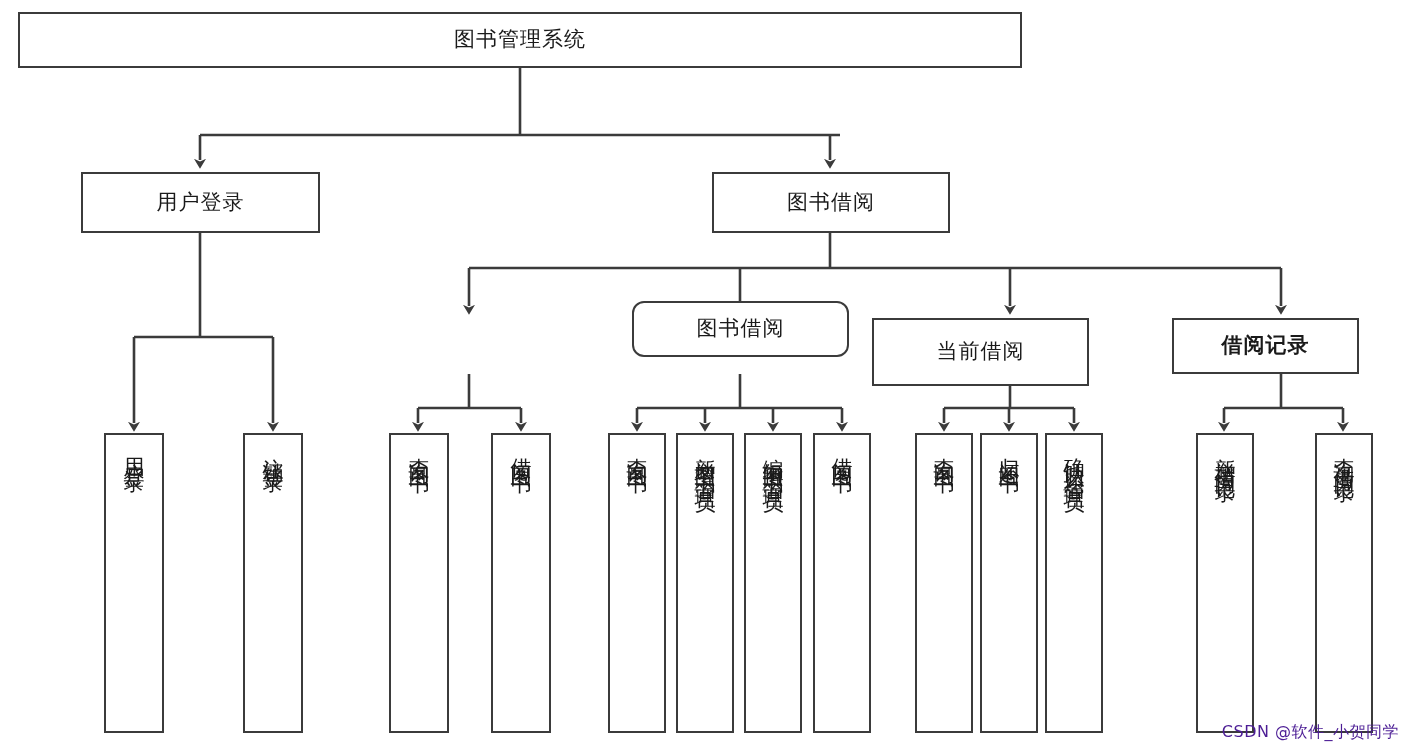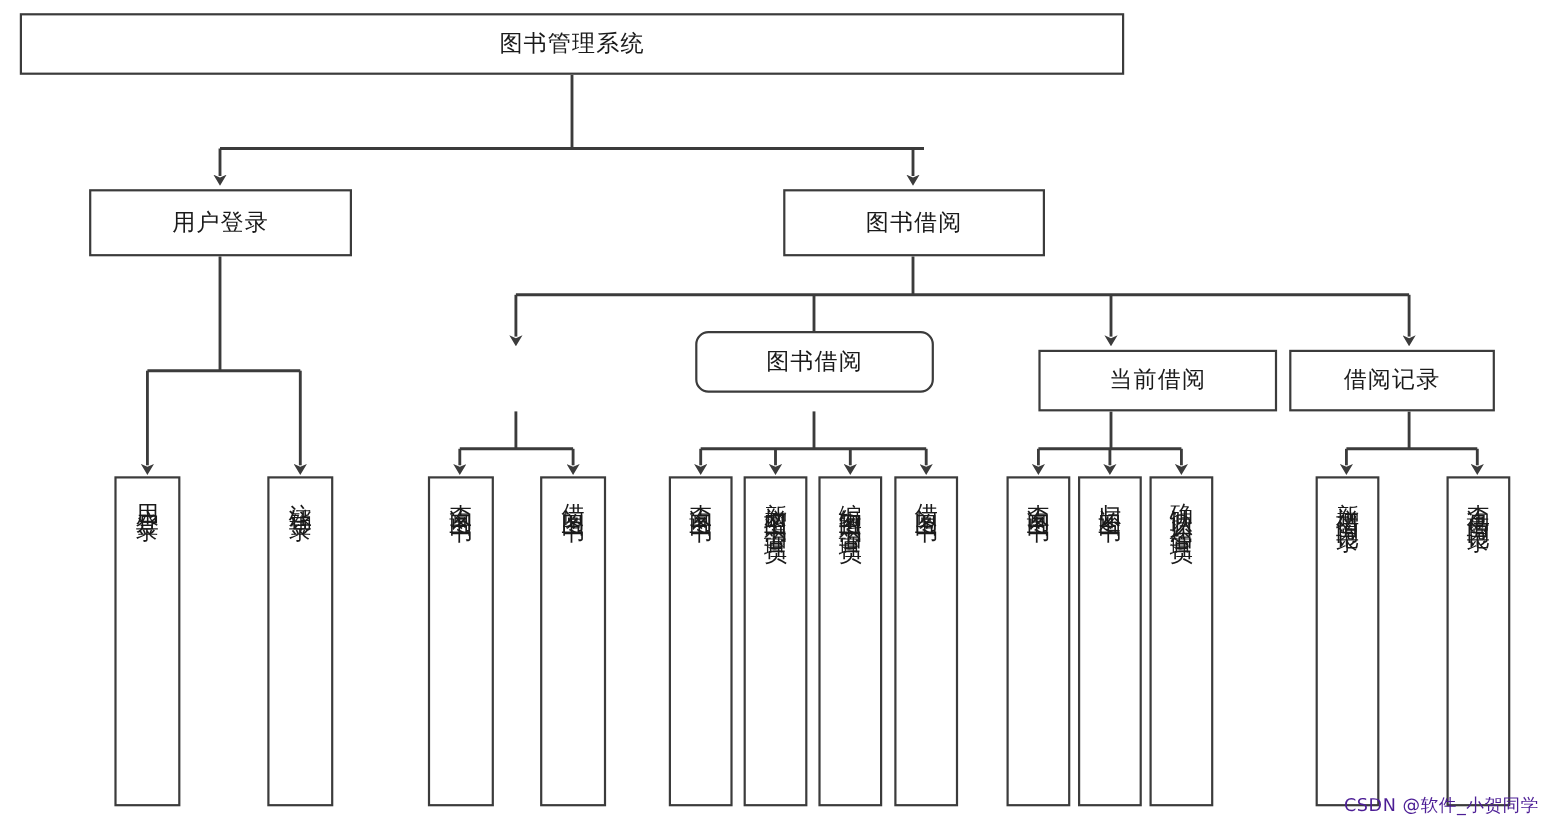--- a/index.html
+++ b/index.html
@@ -82,24 +82,24 @@
   <div class="node h" style="left:81px;top:172px;width:239px;height:61px;">
     <span>用户登录</span>
   </div>
   <div class="node h" style="left:712px;top:172px;width:238px;height:61px;">
     <span>图书借阅</span>
   </div>
 
   <div class="node h" style="left:632px;top:301px;width:217px;height:56px;border-radius:12px;">
     <span>图书借阅</span>
   </div>
-  <div class="node h" style="left:944px;top:318px;width:217px;height:56px;">
+  <div class="node h" style="left:872px;top:318px;width:217px;height:68px;">
     <span>当前借阅</span>
   </div>
-  <div class="node h" style="left:1172px;top:318px;width:187px;height:56px;">
+  <div class="node h" style="left:1172px;top:318px;width:187px;height:56px;font-weight:bold;">
     <span>借阅记录</span>
   </div>
 
   <div class="node v" style="left:104px;top:433px;width:60px;height:300px;">
     <span class="vtext">用户登录</span>
   </div>
   <div class="node v" style="left:243px;top:433px;width:60px;height:300px;">
     <span class="vtext">注销登录</span>
   </div>
 

